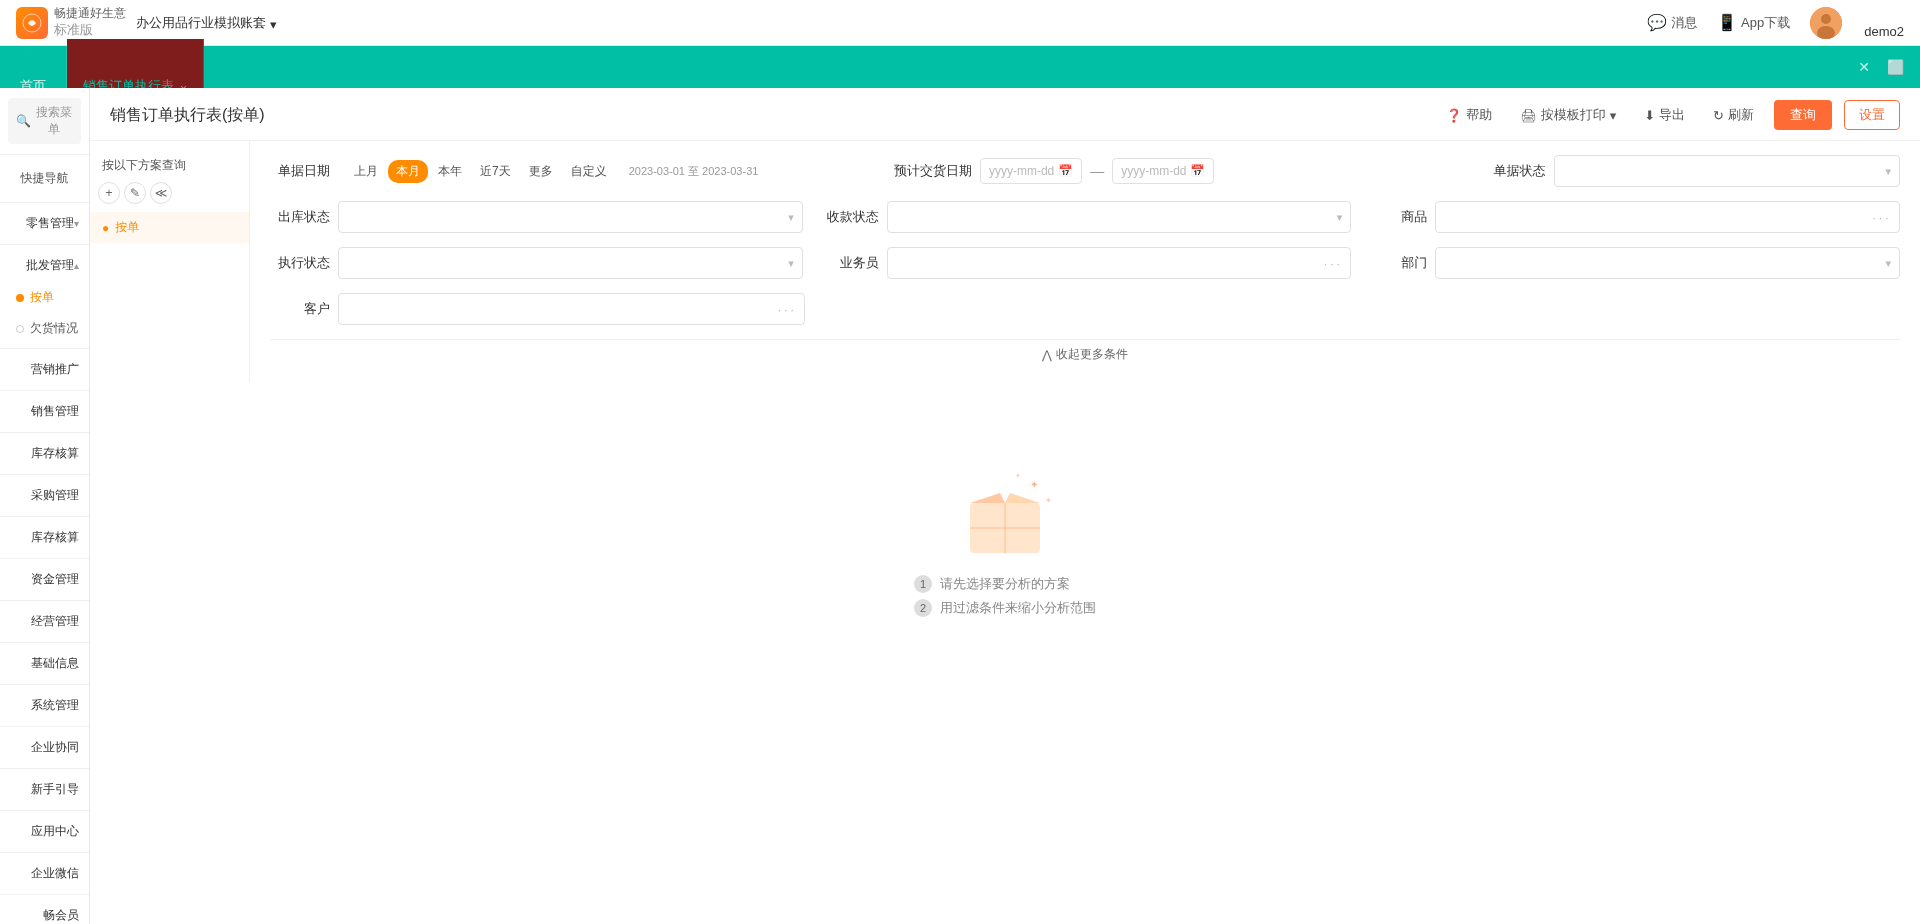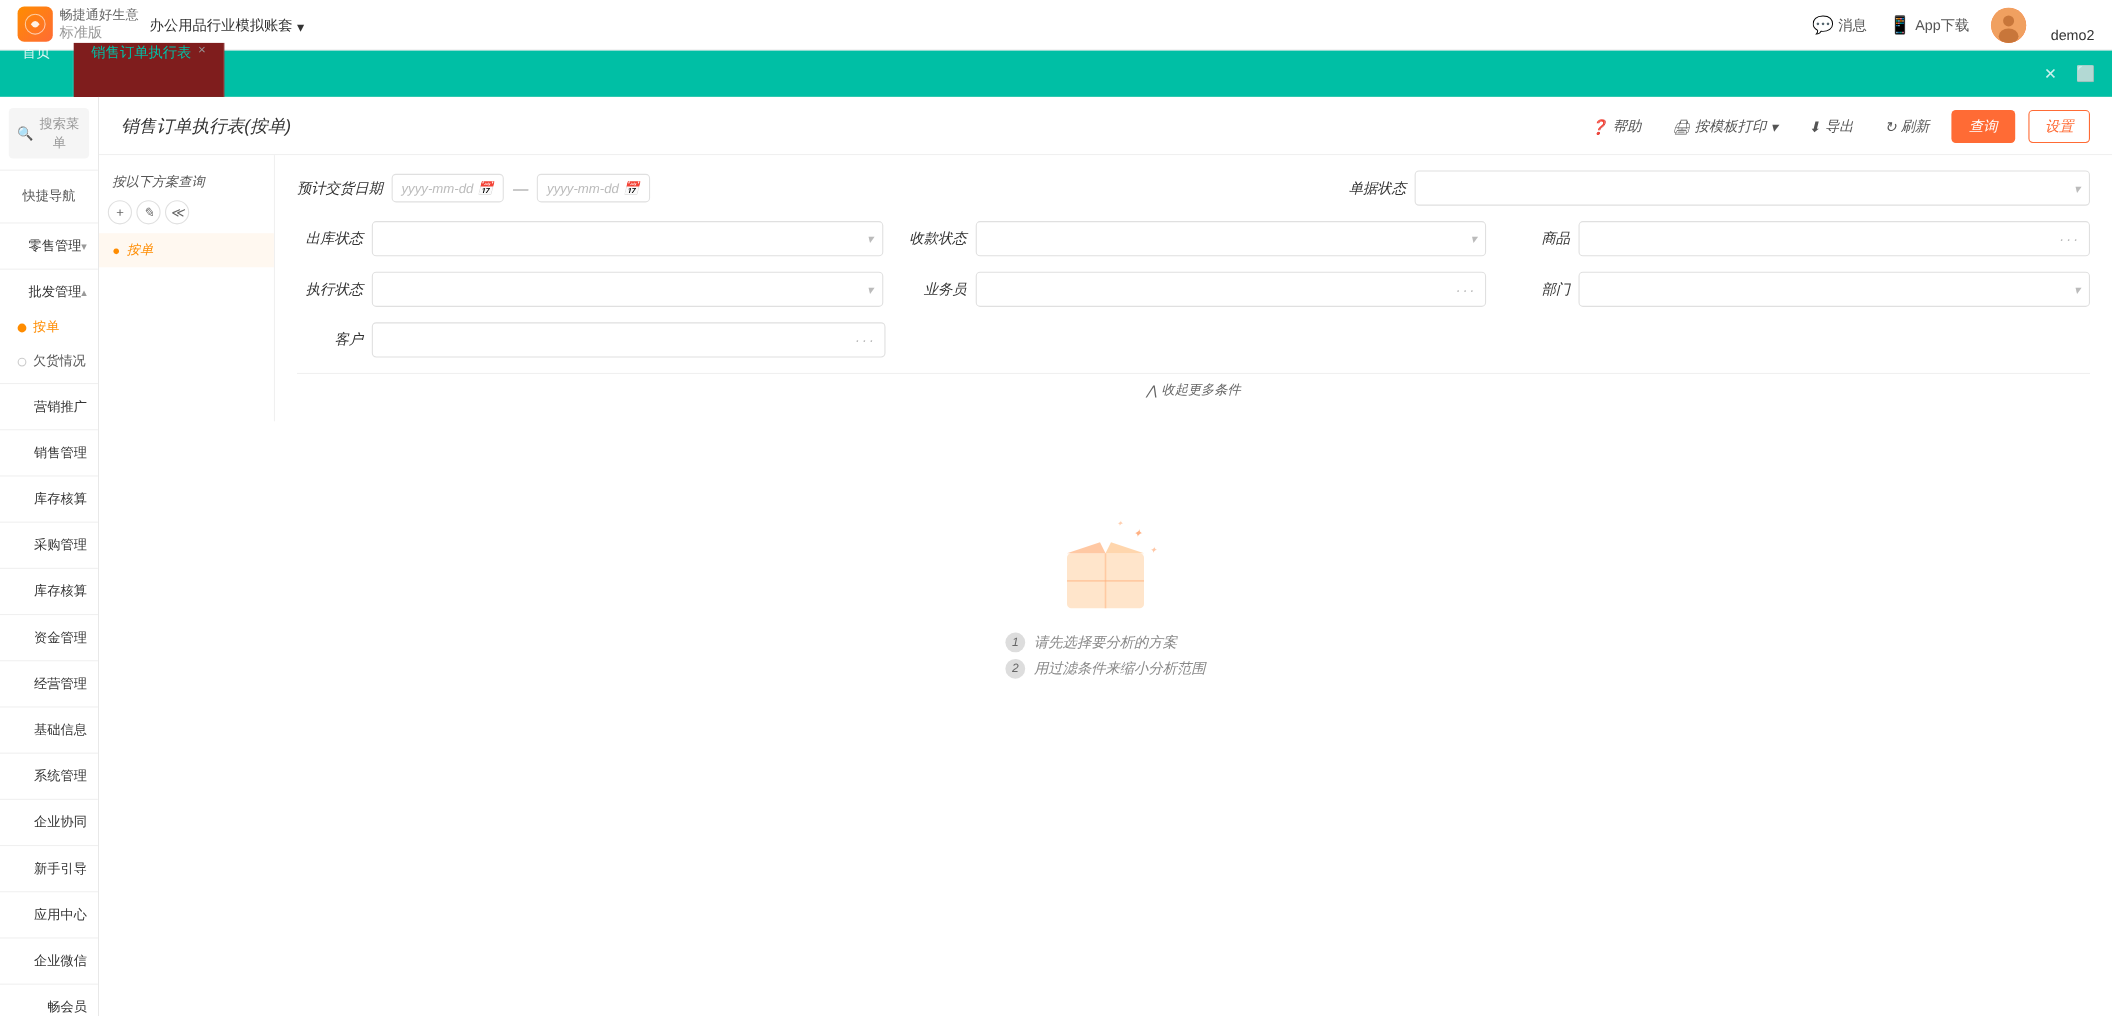--- a/index.html
+++ b/index.html
@@ -16,21 +16,21 @@
       border-bottom: 1px solid #e8e8e8;
       flex-shrink: 0;
     }
     .top-header-left {
       display: flex;
       align-items: center;
       gap: 10px;
     }
     .logo-area {
       display: flex;
-      align-items: flex-start;
+      align-items: flex-end;
       gap: 6px;
     }
     .logo-icon {
       width: 32px;
       height: 32px;
       background: linear-gradient(135deg, #ff8c00, #ff6b35);
       border-radius: 6px;
       display: flex;
       align-items: center;
       justify-content: center;
@@ -87,21 +87,21 @@
       background: #00bfa5;
       display: flex;
       align-items: center;
       padding: 0 0 0 0;
       flex-shrink: 0;
       gap: 0;
     }
     .nav-tab {
       height: 56px;
       display: flex;
-      align-items: flex-start;
+      align-items: flex-end;
       padding: 0 16px;
       font-size: 13px;
       cursor: pointer;
       color: rgba(255,255,255,0.85);
       border-right: 1px solid rgba(255,255,255,0.15);
       white-space: nowrap;
     }
     .nav-tab:first-child { padding: 0 20px; }
     .nav-tab.active {
       background: #7f1d1d;
@@ -227,21 +227,20 @@
       display: inline-block;
       flex-shrink: 0;
     }
 
     
     .content-area {
       flex: 1;
       overflow-y: auto;
       background: #22c55e;
       padding: 0;
-      font-style: italic;
     }
     .page-container {
       background: #fff;
       margin: 0;
       min-height: 100%;
     }
     .page-header {
       display: flex;
       align-items: center;
       justify-content: space-between;
@@ -680,20 +679,36 @@
           </div>
           <div class="filter-plan-item active">
             <span style="color:#ff8c00;">●</span>
             <span>按单</span>
           </div>
         </div>
 
         <div class="filter-main">
 
           <div class="filter-row">
+            <div class="filter-field" style="flex:2.2;">
+              <div class="filter-label">单据日期</div>
+              <div class="date-tabs">
+                <div class="date-tab">上月</div>
+                <div class="date-tab active">本月</div>
+                <div class="date-tab">本年</div>
+                <div class="date-tab">近7天</div>
+                <div class="date-tab">更多</div>
+                <div class="date-tab">自定义</div>
+              </div>
+              <div style="font-size:11px;color:#999;margin-left:6px;">
+                <span>2023-03-01</span>
+                <span> 至 </span>
+                <span>2023-03-31</span>
+              </div>
+            </div>
             <div class="filter-field" style="flex:2;">
               <div class="filter-label">预计交货日期</div>
               <div class="date-input">
                 <span style="color:#bbb;">yyyy-mm-dd</span>
                 <span class="calendar-icon">📅</span>
               </div>
               <span class="date-separator">—</span>
               <div class="date-input">
                 <span style="color:#bbb;">yyyy-mm-dd</span>
                 <span class="calendar-icon">📅</span>

